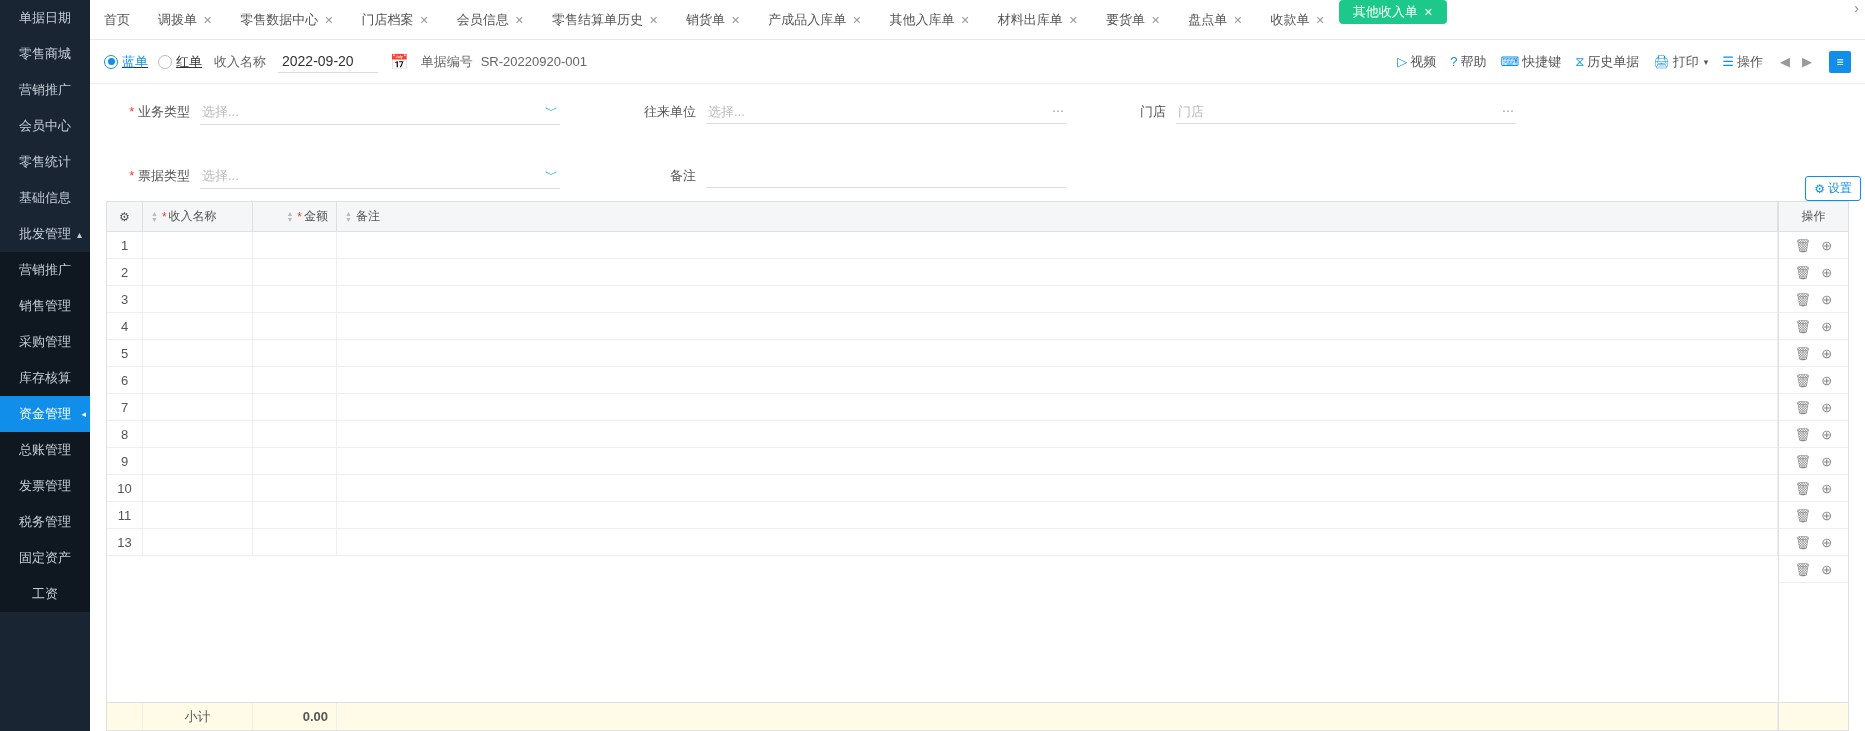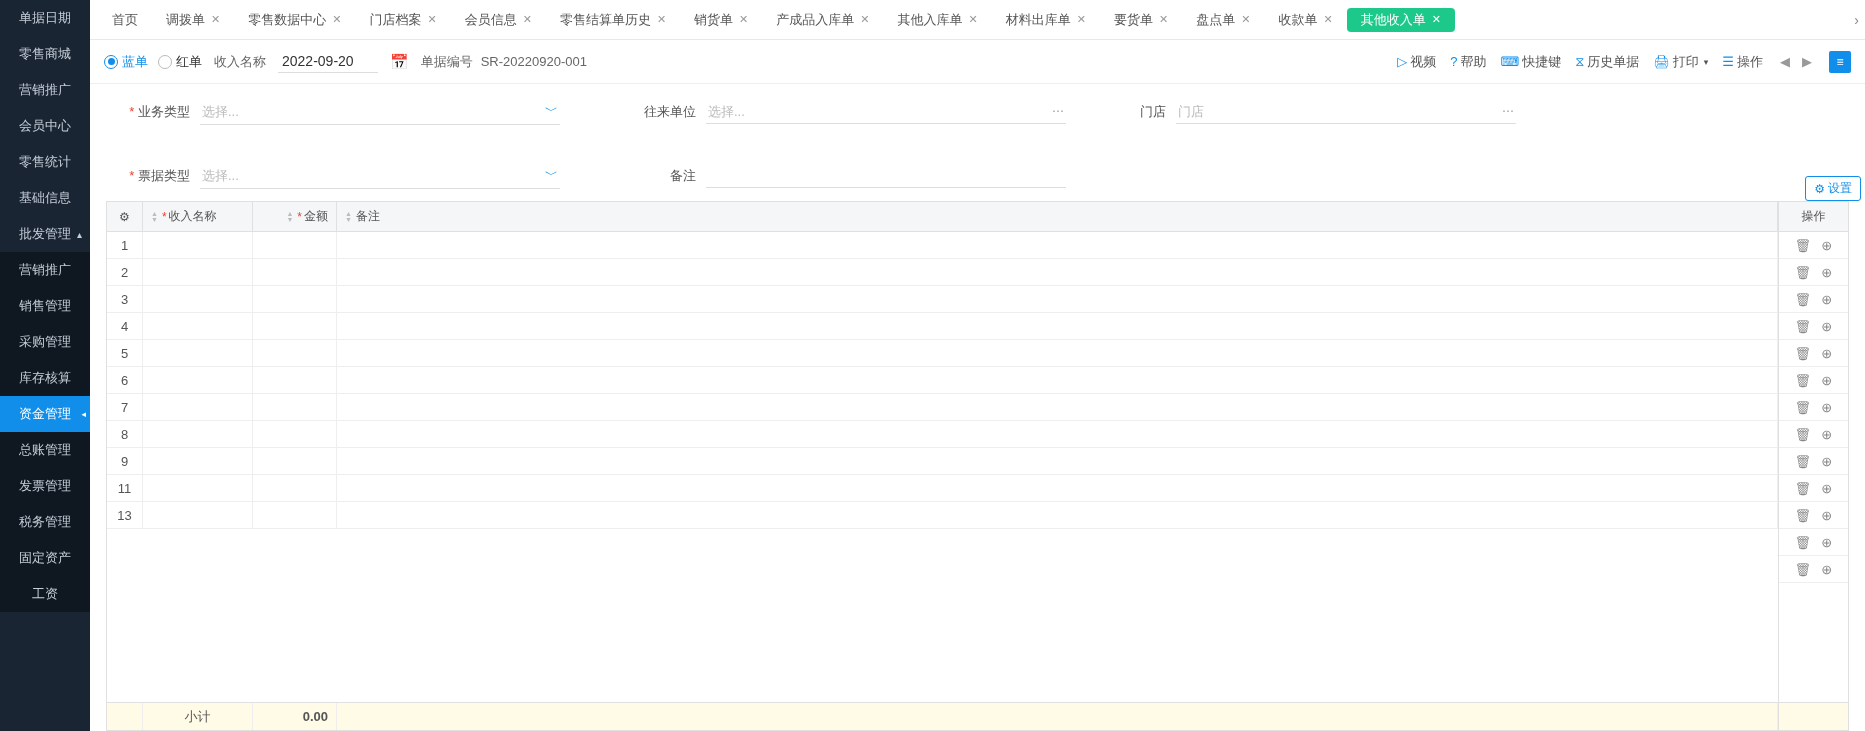--- a/index.html
+++ b/index.html
@@ -11,30 +11,30 @@
 .sidebar-item { height: 36px; display: flex; align-items: center; justify-content: center; cursor: pointer; position: relative; font-size: 13px; }
 .sidebar-item.active { background: #108ee9; color: #fff; }
 .sidebar-item.expanded::after { content: "▴"; position: absolute; right: 8px; font-size: 10px; }
 .sidebar-item.active .indicator { position: absolute; right: 4px; font-size: 9px; }
 .sidebar-sub { background: #0f1720; }
 
 
 .main { flex: 1; display: flex; flex-direction: column; overflow: hidden; }
 
 
-.tabs { height: 40px; border-bottom: 1px solid #e8e8e8; display: flex; align-items: center; padding: 0 8px; position: relative; }
+.tabs { height: 40px; border-bottom: 1px solid #e8e8e8; display: flex; padding: 0 0; position: relative; }
 .tab { padding: 0 14px; height: 40px; display: flex; align-items: center; cursor: pointer; color: #555; white-space: nowrap; }
 .tab .close { margin-left: 6px; color: #999; font-size: 11px; }
 .tab.active { background: #1cc98a; color: #fff; border-radius: 4px; height: 24px; }
 .tab.active .close { color: #fff; }
 .tabs-scroll-right { position: absolute; right: 6px; color: #888; cursor: pointer; font-size: 14px; }
 
 
 .toolbar { height: 44px; display: flex; align-items: center; padding: 0 14px; border-bottom: 1px solid #eee; gap: 12px; }
-.radio-group { display: flex; align-items: center; gap: 10px; }
+.radio-group { display: flex; align-items: center; gap: 10px; text-decoration: underline; }
 .radio { display: flex; align-items: center; gap: 4px; cursor: pointer; }
 .radio-dot { width: 14px; height: 14px; border: 1px solid #bbb; border-radius: 50%; display: inline-flex; align-items: center; justify-content: center; }
 .radio.checked .radio-dot { border-color: #108ee9; }
 .radio.checked .radio-dot::after { content: ""; width: 7px; height: 7px; background: #108ee9; border-radius: 50%; }
 .radio.checked .radio-label { color: #108ee9; }
 .tb-label { color: #666; }
 .date-input { border: none; border-bottom: 1px solid #ddd; padding: 3px 4px; width: 100px; font-size: 14px; color: #333; outline: none; }
 .cal-icon { color: #108ee9; cursor: pointer; font-size: 15px; }
 .doc-no { display: flex; align-items: center; gap: 8px; color: #666; }
 .toolbar-right { margin-left: auto; display: flex; align-items: center; gap: 14px; color: #555; }
@@ -379,20 +379,26 @@
               <div class="grid-cell c-amt"></div>
               <div class="grid-cell c-note"></div>
             </div>
             <div class="grid-row">
               <div class="grid-cell c-idx">9</div>
               <div class="grid-cell c-name"></div>
               <div class="grid-cell c-amt"></div>
               <div class="grid-cell c-note"></div>
             </div>
             <div class="grid-row">
+              <div class="grid-cell c-idx">10</div>
+              <div class="grid-cell c-name"></div>
+              <div class="grid-cell c-amt"></div>
+              <div class="grid-cell c-note"></div>
+            </div>
+            <div class="grid-row">
               <div class="grid-cell c-idx">11</div>
               <div class="grid-cell c-name"></div>
               <div class="grid-cell c-amt"></div>
               <div class="grid-cell c-note"></div>
             </div>
             <div class="grid-row">
               <div class="grid-cell c-idx">13</div>
               <div class="grid-cell c-name"></div>
               <div class="grid-cell c-amt"></div>
               <div class="grid-cell c-note"></div>

